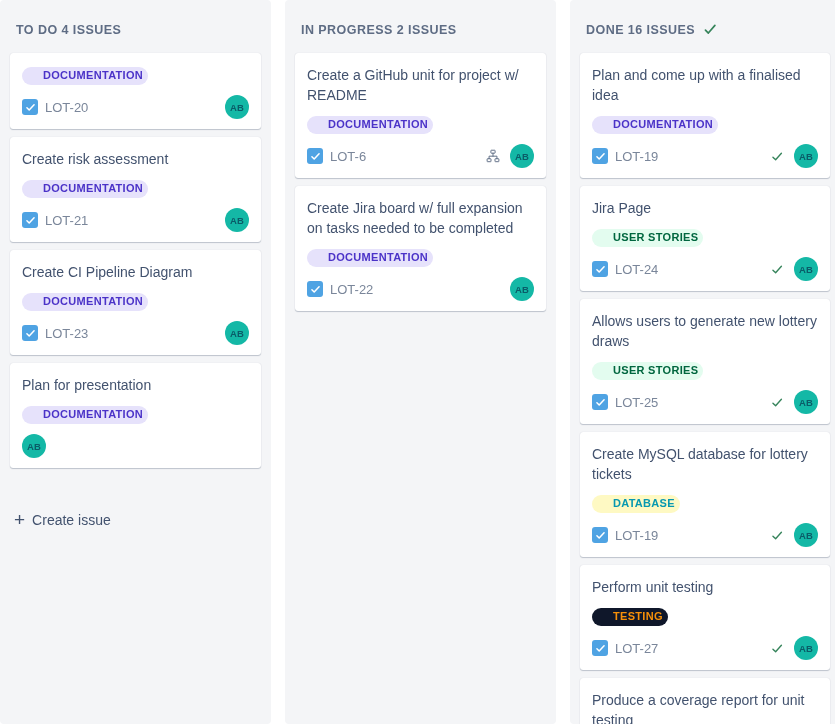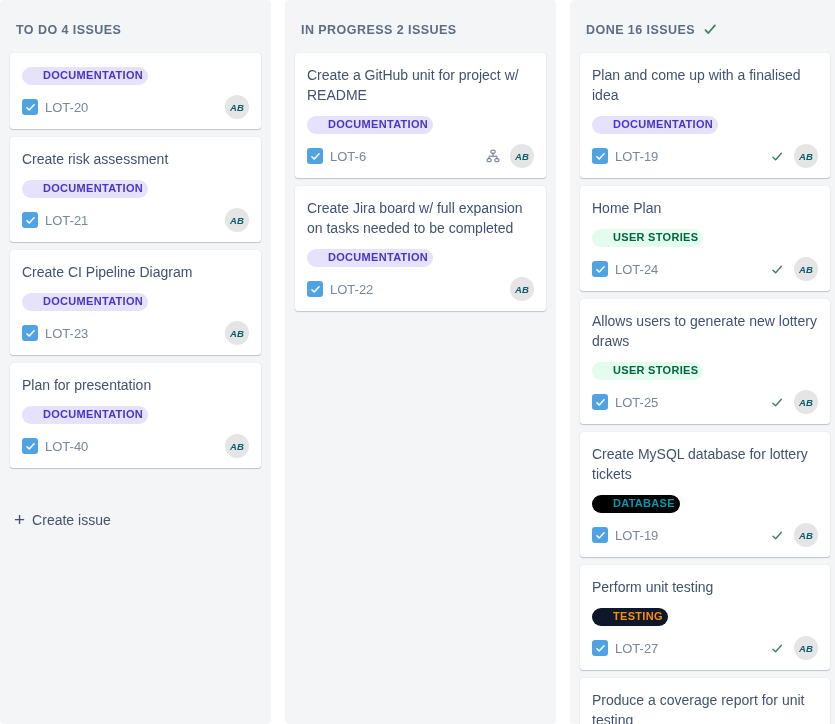--- a/index.html
+++ b/index.html
@@ -82,21 +82,21 @@
     font-size: 11px;
     font-weight: 700;
     letter-spacing: 0.3px;
     padding: 2px 5px 3px 21px;
     border-radius: 9px;
     line-height: 13px;
     text-transform: uppercase;
   }
   .label.documentation { background: #e6e2fb; color: #4b33c8; }
   .label.userstories  { background: #e3fcef; color: #00663f; }
-  .label.database     { background: #000000; color: #0798b0; }
+  .label.database     { background: #fef9c3; color: #0798b0; }
   .label.testing      { background: #0f172a; color: #f79009; }
 
   .card-footer {
     display: flex;
     align-items: center;
     gap: 8px;
   }
   .key-group {
     display: flex;
     align-items: flex-end;
@@ -132,29 +132,28 @@
     align-items: center;
     flex: 0 0 auto;
     margin-right: 2px;
   }
   .subtask-icon svg { display: block; }
   .avatar {
     width: 24px;
     height: 24px;
     flex: 0 0 24px;
     border-radius: 50%;
-    background: #e5e5e5;
+    background: #14b8a6;
     color: #0a5c68;
     font-size: 9.5px;
     font-weight: 700;
     letter-spacing: 0.2px;
     display: inline-flex;
     align-items: center;
     justify-content: center;
-    font-style: italic;
   }
 
   .create-issue {
     position: absolute;
     left: 14px;
     bottom: 196px;
     display: flex;
     align-items: center;
     gap: 7px;
     font-size: 14px;
@@ -222,28 +221,20 @@
               </span>
               <span class="issue-key">LOT-23</span>
             </div>
             <span class="avatar">AB</span>
           </div>
         </div>
         <div class="card">
           <div class="card-title">Plan for presentation</div>
           <div class="labels"><span class="label documentation">DOCUMENTATION</span></div>
           <div class="card-footer">
-            <div class="key-group">
-              <span class="checkbox-icon">
-                <svg width="11" height="11" viewBox="0 0 16 16" aria-hidden="true">
-                  <path d="M2.8 8.4l3.3 3.3 7.1-7.6" fill="none" stroke="#ffffff" stroke-width="2.2" stroke-linecap="round" stroke-linejoin="round"></path>
-                </svg>
-              </span>
-              <span class="issue-key">LOT-40</span>
-            </div>
             <span class="avatar">AB</span>
           </div>
         </div>
       </div>
       <button class="create-issue">
         <span class="plus">+</span>
         <span>Create issue</span>
       </button>
     </div>
     <div class="column">
@@ -317,21 +308,21 @@
             </div>
             <span class="done-check">
               <svg width="13" height="13" viewBox="0 0 16 16" aria-hidden="true">
                 <path d="M2.4 8.8l3.3 3.2 7.1-7.9" fill="none" stroke="#36845b" stroke-width="1.7" stroke-linecap="round" stroke-linejoin="round"></path>
               </svg>
             </span>
             <span class="avatar">AB</span>
           </div>
         </div>
         <div class="card">
-          <div class="card-title">Home Plan</div>
+          <div class="card-title">Jira Page</div>
           <div class="labels"><span class="label userstories">USER STORIES</span></div>
           <div class="card-footer">
             <div class="key-group">
               <span class="checkbox-icon">
                 <svg width="11" height="11" viewBox="0 0 16 16" aria-hidden="true">
                   <path d="M2.8 8.4l3.3 3.3 7.1-7.6" fill="none" stroke="#ffffff" stroke-width="2.2" stroke-linecap="round" stroke-linejoin="round"></path>
                 </svg>
               </span>
               <span class="issue-key">LOT-24</span>
             </div>

